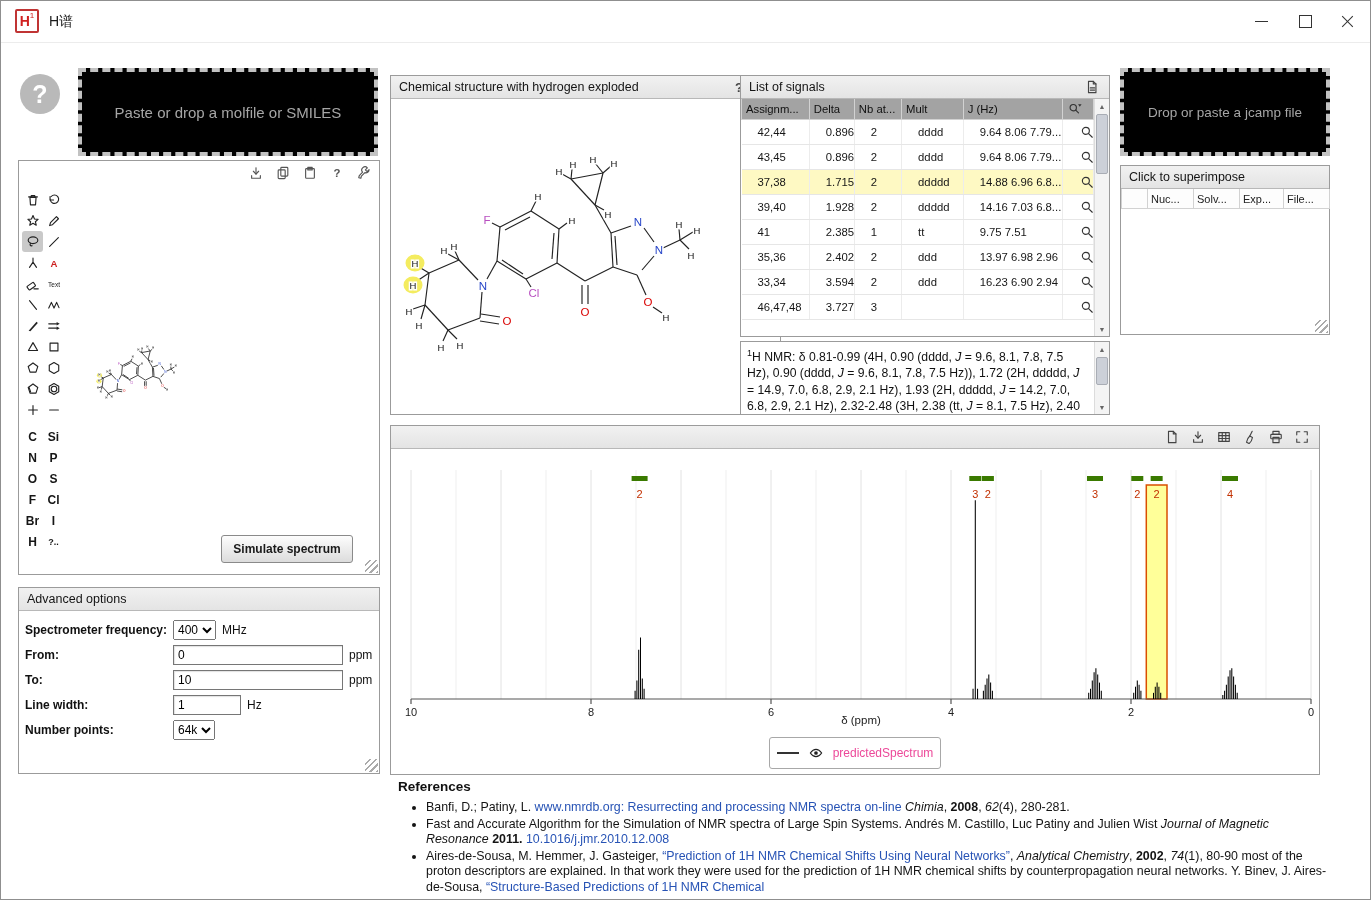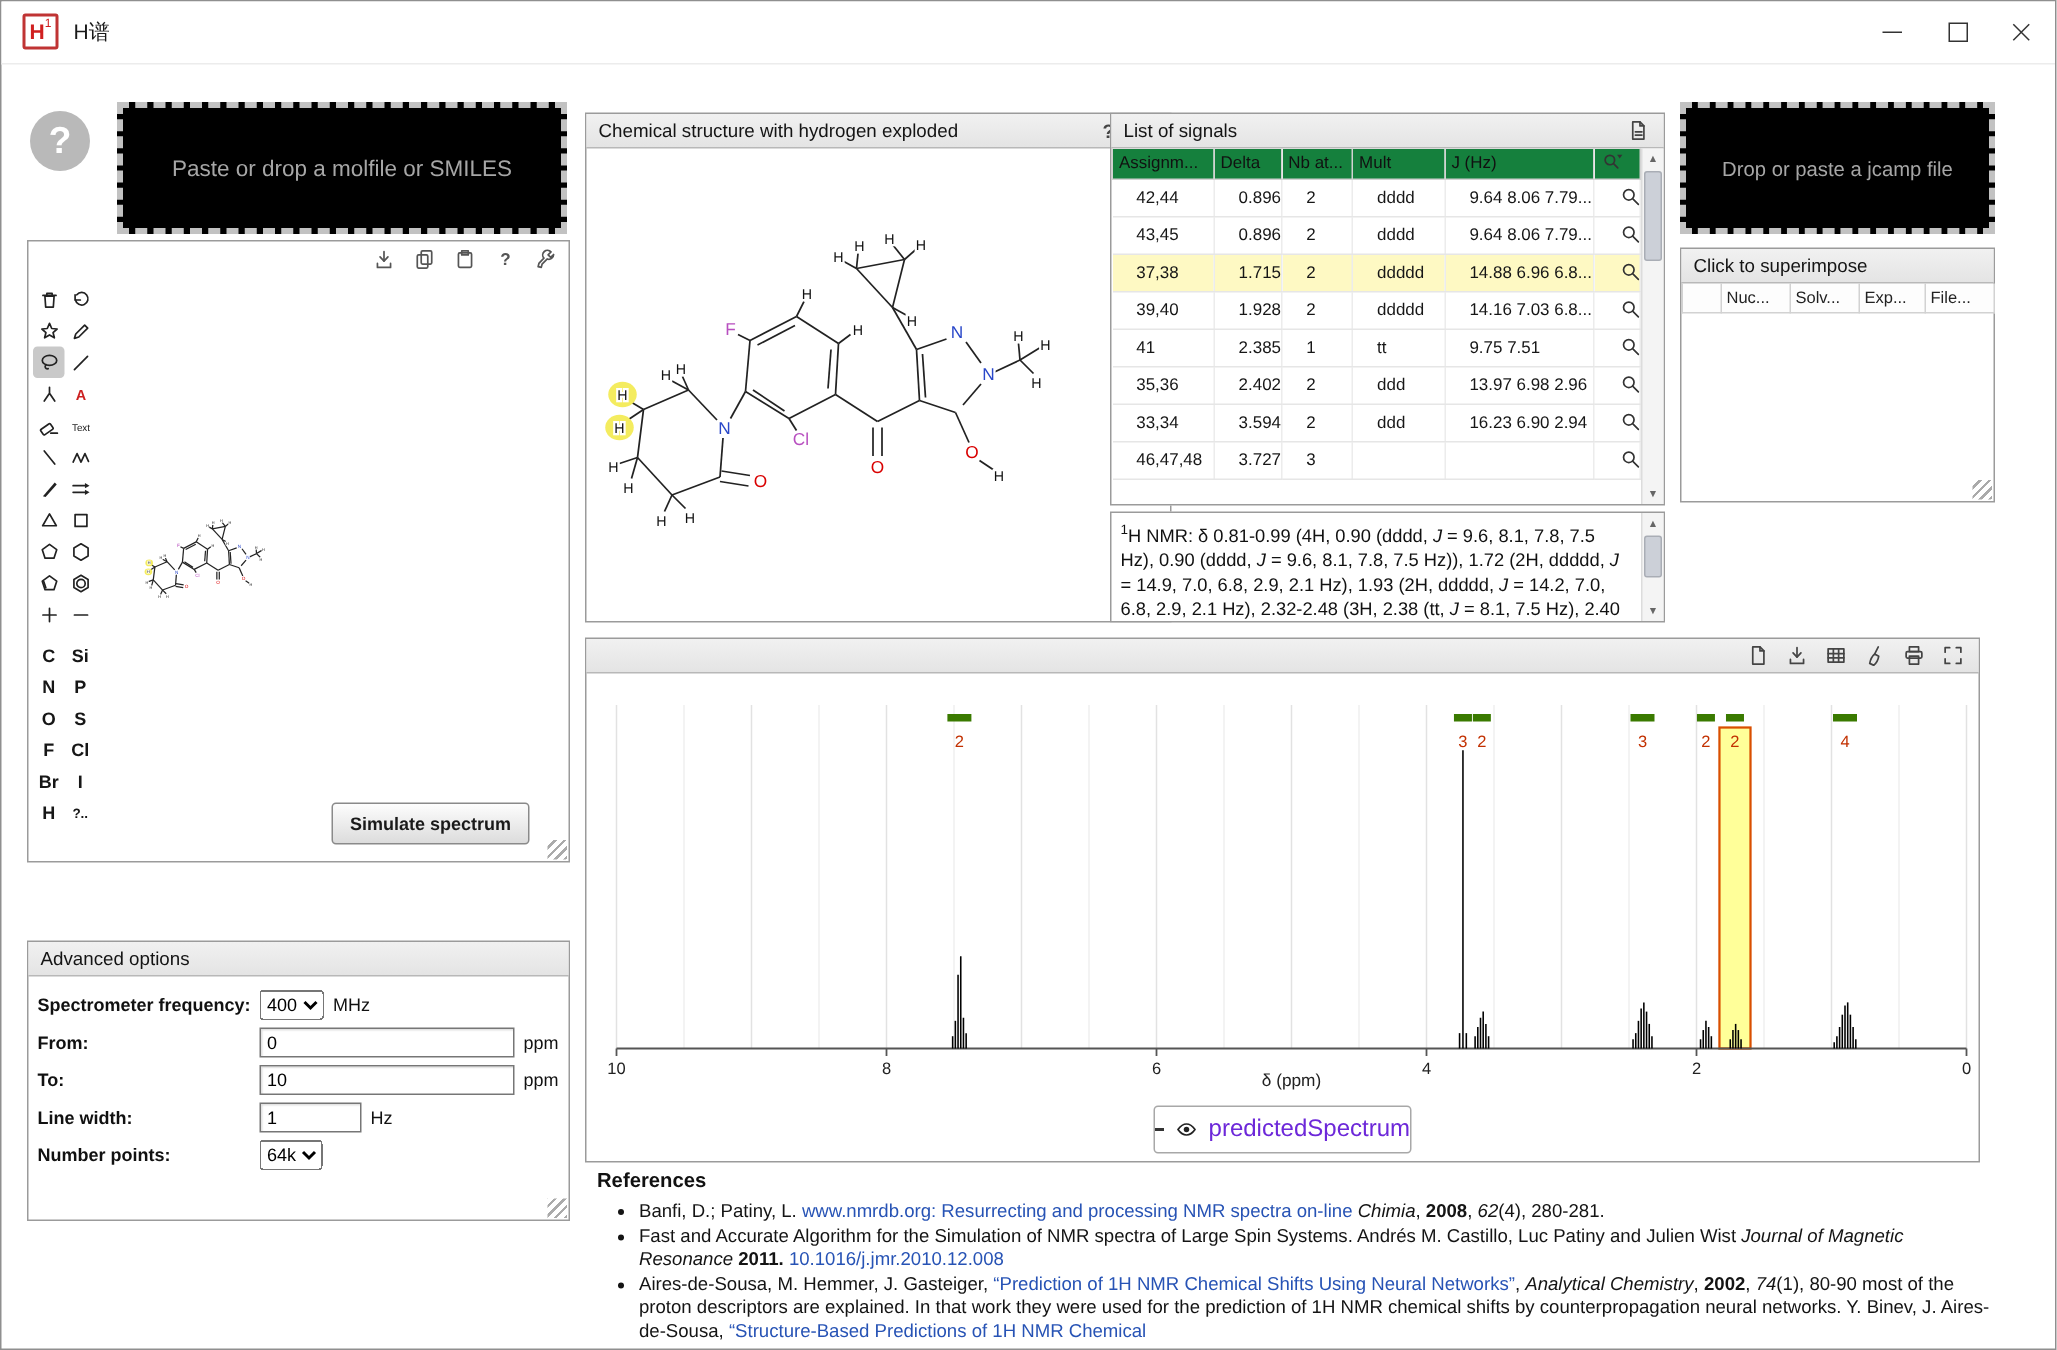--- a/index.html
+++ b/index.html
@@ -48,38 +48,38 @@
   .ed-palette{position:absolute;left:3px;top:28px;display:grid;grid-template-columns:21px 21px;}
   .tool{width:21px;height:21px;display:flex;align-items:center;justify-content:center;color:#222;cursor:pointer;border-radius:3px;box-sizing:border-box;}
   .tool.sel{background:#c9c9c9;}
   .tool.elem{font-size:12px;font-weight:bold;color:#161616;}
   .pal-gap{grid-column:span 2;height:6px;}
   .mini-mol{position:absolute;left:74px;top:170px;}
   .simulate{position:absolute;left:202px;top:374px;width:132px;height:28px;border:1px solid #8a8a8a;border-radius:3px;
     background:linear-gradient(#fdfdfd,#dcdcdc);font-size:12px;font-weight:bold;color:#1a1a1a;cursor:pointer;font-family:"Liberation Sans",sans-serif;}
 
   
-  .advanced{left:18px;top:587px;width:362px;height:187px;margin-top:40px;}
+  .advanced{left:18px;top:587px;width:362px;height:187px;}
   .adv-body{padding:6px 0 0 6px;}
   .adv-row{display:flex;align-items:center;height:25px;font-size:12px;}
   .adv-label{width:148px;font-weight:bold;color:#111;}
   .adv-input{border:1px solid #767676;box-shadow:inset 1px 1px 1px rgba(0,0,0,.12);height:16px;font-size:12px;padding:1px 4px;font-family:"Liberation Sans",sans-serif;}
   .w-long{width:160px;} .w-short{width:58px;}
   .adv-select{height:20px;font-size:12px;font-family:"Liberation Sans",sans-serif;}
   .adv-unit{margin-left:6px;color:#111;}
 
   
   .structure{left:390px;top:75px;width:391px;height:340px;}
   .structure .phead{font-size:12.5px;}
 
   
   .signals{left:740px;top:75px;width:370px;height:262px;}
   .sig-table-wrap{position:absolute;left:0;top:23px;right:15px;bottom:0;overflow:hidden;}
   table.sig{border-collapse:collapse;table-layout:fixed;width:100%;font-size:11.3px;}
-  table.sig th{background:#15803d;border:1px solid #d2d2d2;border-top:none;font-weight:normal;color:#111;height:20px;padding:0 4px;text-align:left;overflow:hidden;white-space:nowrap;}
+  table.sig th{background:#a3a3a3;border:1px solid #d2d2d2;border-top:none;font-weight:normal;color:#111;height:20px;padding:0 4px;text-align:left;overflow:hidden;white-space:nowrap;}
   table.sig td{border-right:1px solid #ececec;border-bottom:1px solid #e6e6e6;height:24px;padding:0 16px;overflow:hidden;white-space:nowrap;color:#161616;}
   table.sig tr.hl td{background:#fef9c3;}
   .mag-btn{width:16px;height:16px;color:#333;display:inline-flex;align-items:center;justify-content:center;cursor:pointer;}
   .vscroll{position:absolute;right:0;top:23px;bottom:0;width:15px;background:#f4f4f4;border-left:1px solid #dcdcdc;box-sizing:border-box;}
   .sb-btn{height:14px;display:flex;align-items:center;justify-content:center;color:#666;font-size:7px;cursor:pointer;}
   .sb-btn.down{position:absolute;bottom:0;left:0;right:0;}
   .sb-thumb{position:absolute;left:1px;right:1px;background:#ccd0d8;border:1px solid #a9adb5;border-radius:2px;cursor:grab;}
 
   
   .nmrtext{left:740px;top:341px;width:370px;height:74px;border:1px solid #9b9b9b;position:absolute;background:#fff;box-sizing:border-box;}
@@ -90,21 +90,21 @@
   .superimpose{left:1120px;top:165px;width:210px;height:170px;}
   table.sup-t{border-collapse:collapse;table-layout:fixed;width:100%;font-size:11px;}
   table.sup-t th{border:1px solid #d2d2d2;border-top:none;font-weight:normal;height:19px;padding:0 3px;text-align:left;background:#fdfdfd;overflow:hidden;white-space:nowrap;color:#222;}
 
   
   .spectra{left:390px;top:425px;width:930px;height:350px;}
   .spec-toolbar{display:flex;gap:8px;color:#2b4a6b;}
   .legend{position:absolute;left:50%;transform:translateX(-50%);top:311px;width:170px;height:30px;border:1px solid #a8a8a8;border-radius:3px;
     display:flex;align-items:center;justify-content:center;gap:8px;background:#fff;}
   .legend .lline{width:22px;height:0;border-top:2px solid #333;}
-  .legend .ltext{font-size:16px;color:#6d28d9;}
+  .legend .ltext{font-size:12px;color:#ec4899;}
   .legend .hicon{margin:0;color:#222;}
 
   
   .references{position:absolute;left:398px;top:779px;width:933px;height:120px;overflow:hidden;}
   .references h3{margin:0 0 6px 0;font-size:13.5px;font-weight:bold;color:#111;}
   ul.refs{margin:0;padding-left:28px;}
   ul.refs li{font-size:12.4px;line-height:15.6px;color:#141414;margin-bottom:1px;}
   .refs .link{color:#2753b5;font-weight:normal;cursor:pointer;}
   .refs .i{font-style:italic;} .refs .b{font-weight:bold;}
 </style>

